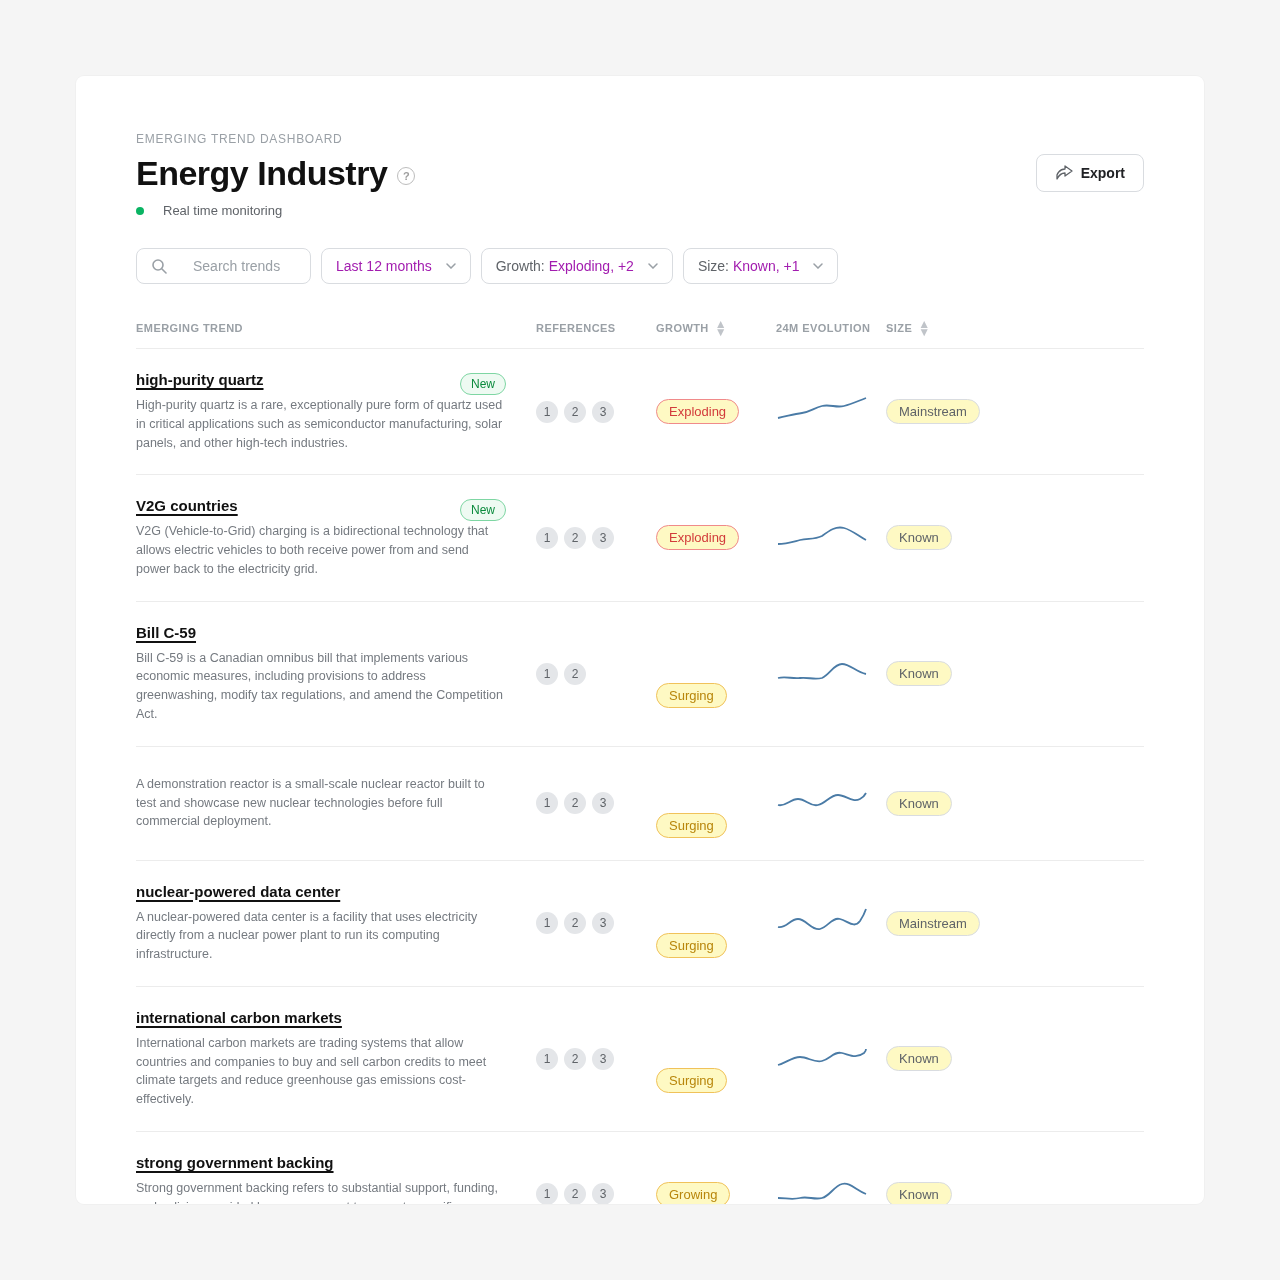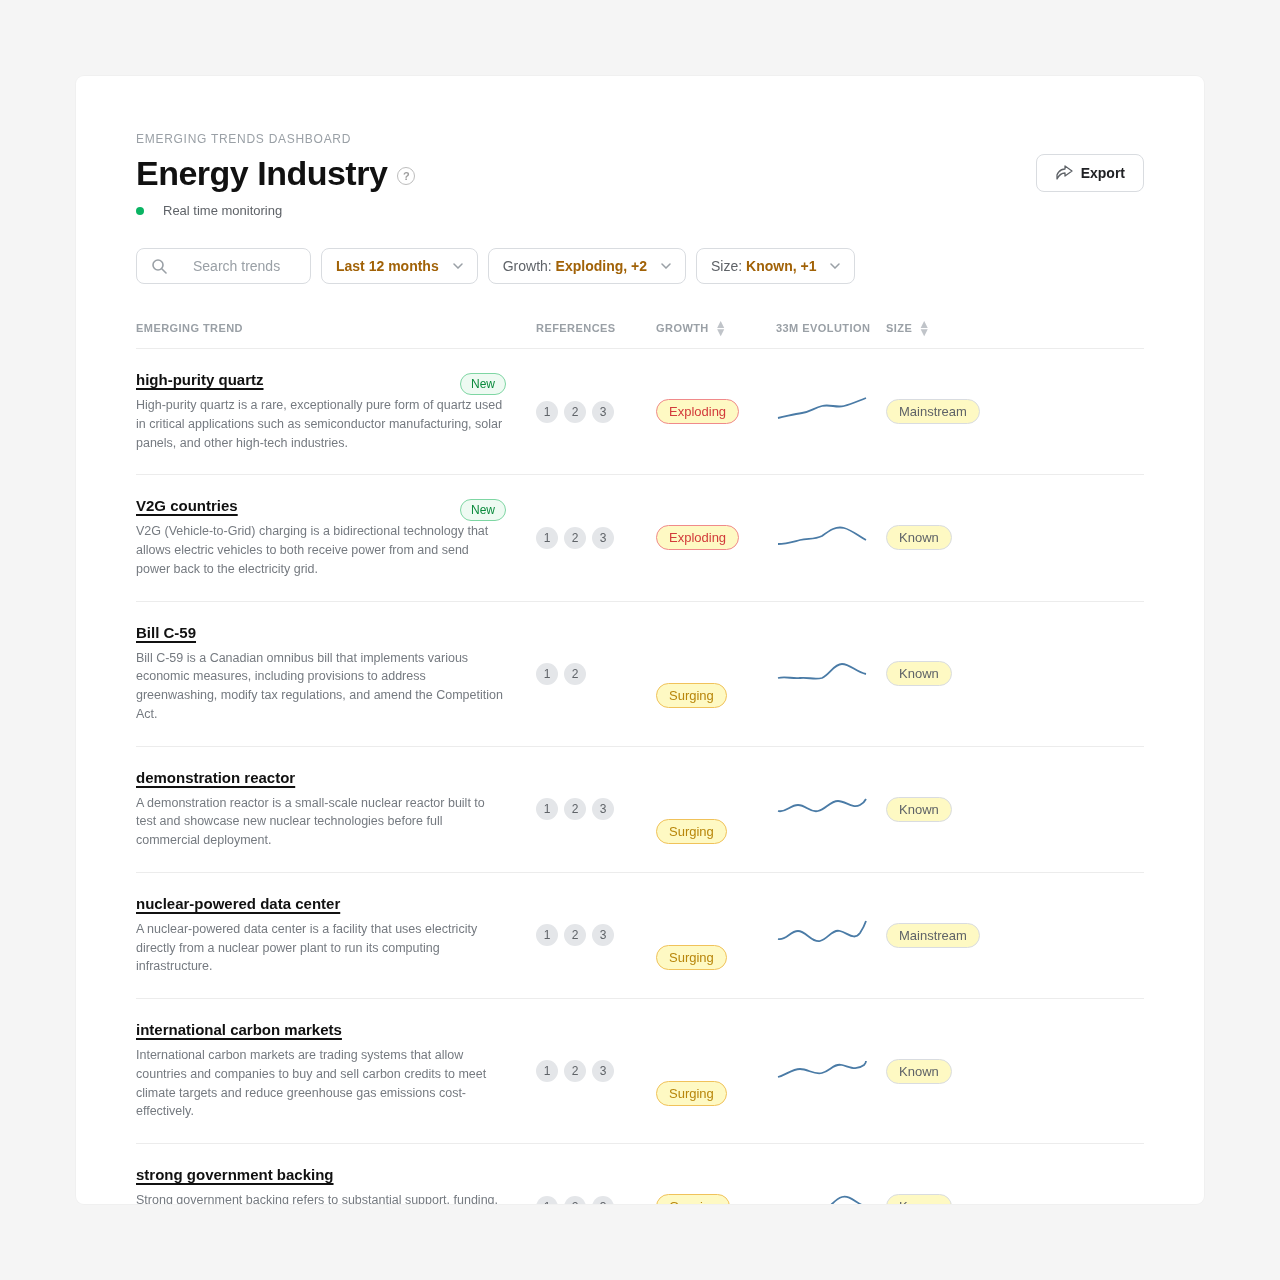--- a/index.html
+++ b/index.html
@@ -60,21 +60,21 @@
   .search-box input {
     border: none; outline: none; font-size: 14px; color: #5f6368; width: 100%;
     background: transparent;
   }
   .search-box input::placeholder { color: #9aa0a6; }
   .filter-pill {
     border: 1px solid #d9dce0; border-radius: 8px; padding: 9px 14px;
     font-size: 14px; color: #5f6368; display: flex; align-items: center; gap: 14px;
     cursor: pointer; background: #fff;
   }
-  .filter-pill b { color: #a16207; font-weight: 700; }
+  .filter-pill b { color: #a21caf; font-weight: 400; }
   .chev { color: #9aa0a6; font-size: 10px; }
   .table { margin-top: 36px; }
   .thead {
     display: grid;
     grid-template-columns: 400px 120px 120px 110px 120px;
     gap: 0;
     font-size: 11px; letter-spacing: 0.04em; color: #9aa0a6; font-weight: 600;
     padding-bottom: 12px;
   }
   .thead > div { display: flex; align-items: center; gap: 6px; }
@@ -117,21 +117,21 @@
   .spark { width: 92px; height: 32px; }
   .spark path { fill: none; stroke: #4a7ba6; stroke-width: 1.8; }
   .trend-toprow { display: flex; justify-content: space-between; align-items: center; }
   .search-icon, .share-icon { flex-shrink: 0; }
 </style>
 </head>
 <body>
 
 <div class="card">
 
-  <div class="eyebrow">EMERGING TRENDS DASHBOARD</div>
+  <div class="eyebrow">EMERGING TREND DASHBOARD</div>
 
   <div class="header-row">
     <div class="title-wrap">
       <h1 class="page-title">Energy Industry</h1>
       <span class="help-circle">?</span>
     </div>
     <button class="export-btn">
       <svg class="share-icon" width="18" height="16" viewBox="0 0 18 16">
         <path d="M2 10 C2 10 4 4 10 4 L10 1 L17 6 L10 11 L10 8 C6 8 4 10 2 14 Z" fill="none" stroke="#5f6368" stroke-width="1.3" stroke-linejoin="round"></path>
       </svg>
@@ -176,21 +176,21 @@
     <div class="thead">
       <div>EMERGING TREND</div>
       <div>REFERENCES</div>
       <div>
         <span>GROWTH</span>
         <span class="sort-icon">
             <span>▲</span>
             <span>▼</span>
           </span>
       </div>
-      <div>33M EVOLUTION</div>
+      <div>24M EVOLUTION</div>
       <div>
         <span>SIZE</span>
         <span class="sort-icon">
             <span>▲</span>
             <span>▼</span>
           </span>
       </div>
     </div>
     <hr class="divider">
     <div id="rows-container">
@@ -244,23 +244,20 @@
             <span class="ref-chip">2</span>
           </div>
           <div><span class="growth-badge growth-surging">Surging</span></div>
           <div><svg class="spark" viewBox="0 0 92 32">
               <path d="M2,22 C10,20 16,23 24,22 C32,21 38,24 46,22 C54,18 58,8 66,8 C74,8 80,16 90,18"></path>
             </svg></div>
           <div><span class="size-badge">Known</span></div>
         </div>
         <div class="row">
           <div class="trend-cell">
-            <div class="trend-toprow">
-              <a class="trend-name">demonstration reactor</a>
-            </div>
             <div class="trend-desc">A demonstration reactor is a small-scale nuclear reactor built to test and showcase new nuclear technologies before full commercial deployment.</div>
           </div>
           <div class="refs">
             <span class="ref-chip">1</span>
             <span class="ref-chip">2</span>
             <span class="ref-chip">3</span>
           </div>
           <div><span class="growth-badge growth-surging">Surging</span></div>
           <div><svg class="spark" viewBox="0 0 92 32">
               <path d="M2,20 C10,22 14,14 22,14 C30,14 34,22 42,20 C50,18 54,10 62,10 C70,10 76,18 84,14 C88,12 90,8 90,8"></path>

